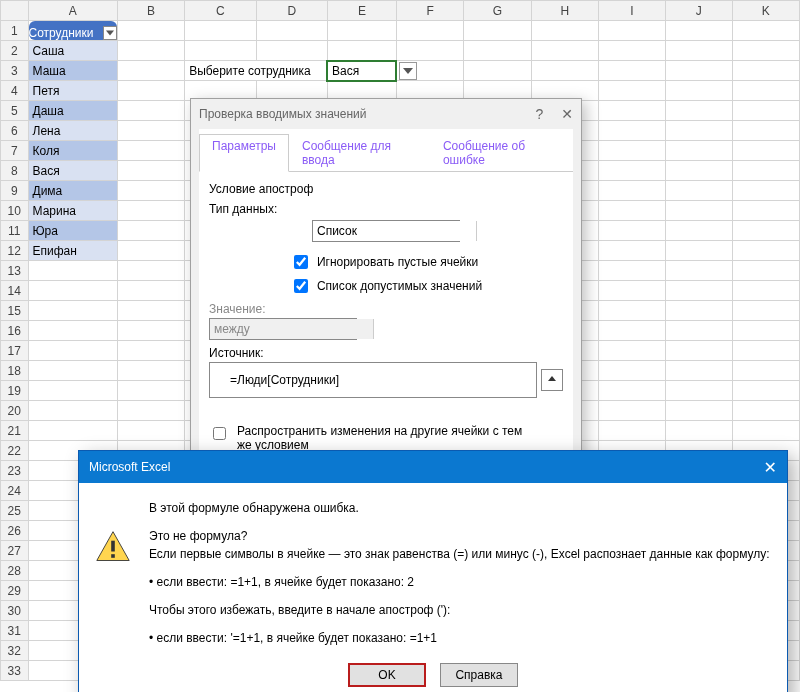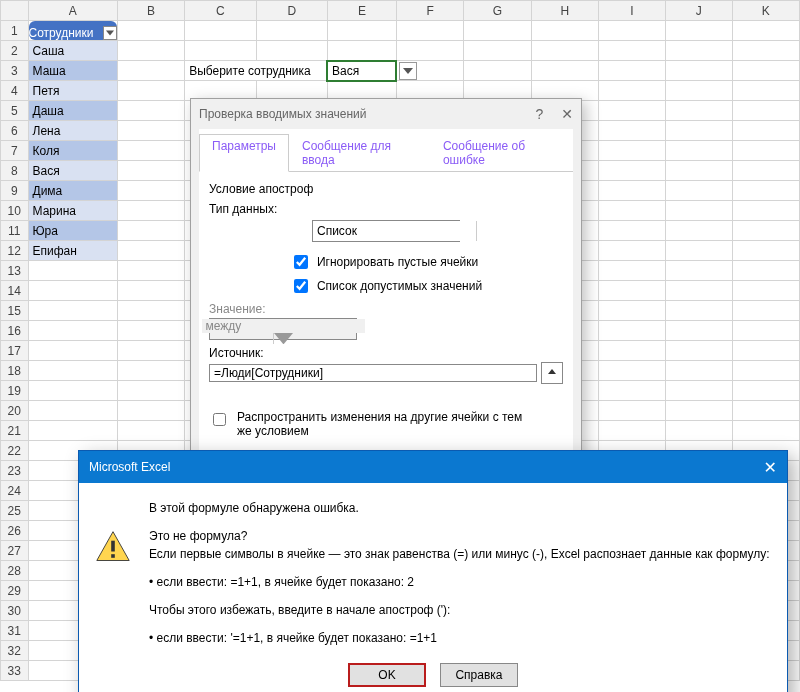--- a/index.html
+++ b/index.html
@@ -87,31 +87,31 @@
   .tab.active { border:1px solid #ccc; border-bottom:1px solid #fff; background:#fff; }
   .tab-body { background:#fff; margin:0 8px 10px 8px; padding:10px 10px 20px 10px; }
   .group-lbl { margin-bottom:6px; }
   .row { display:flex; align-items:center; gap:10px; margin-top:4px;flex-direction:column;}
   .field-lbl { font-size:12px; margin-top:6px; margin-bottom:2px;}
   .combo {
     display:flex; align-items:center; border:1px solid #888; background:#fff;
     width:148px; height:22px;
   }
   .combo input { border:0; flex:1; padding:0 4px; font:inherit; height:20px; outline:none;}
-  .combo.disabled { background:#f0f0f0; color:#888;flex-direction:column;}
+  .combo.disabled { background:#f0f0f0; color:#888;}
   .combo.disabled input { background:#f0f0f0; color:#888;}
   .combo-btn {
     width:20px; height:20px; border-left:1px solid #ccc;
     display:flex;align-items:center;justify-content:center;
   }
   .cbx { display:flex; align-items:center; gap:6px; }
   .cbx input { width:14px; height:14px;}
   .src-row { display:flex; align-items:center; gap:4px;}
   .src-input {
-    border:1px solid #888; height:18px; padding:0 4px; flex:1; font:inherit;
+    border:1px solid #888; height:36px; padding:0 20px; flex:1; font:inherit;
   }
   .pick-btn {
     width:22px; height:22px; border:1px solid #888; background:#fff;
     display:flex;align-items:center;justify-content:center;
   }
   .propagate { display:flex; gap:8px; align-items:flex-start; margin-top:26px;}
   .dlg-buttons {
     display:flex; justify-content:space-between; padding:8px 8px 10px 8px;
     align-items:center;
   }

